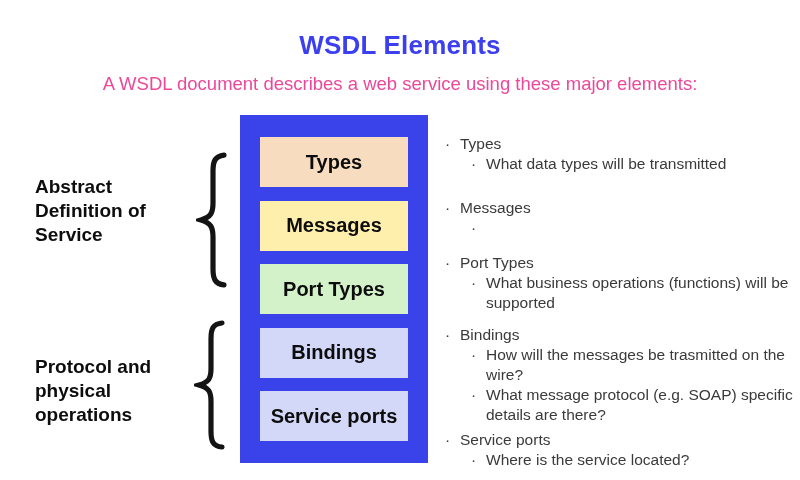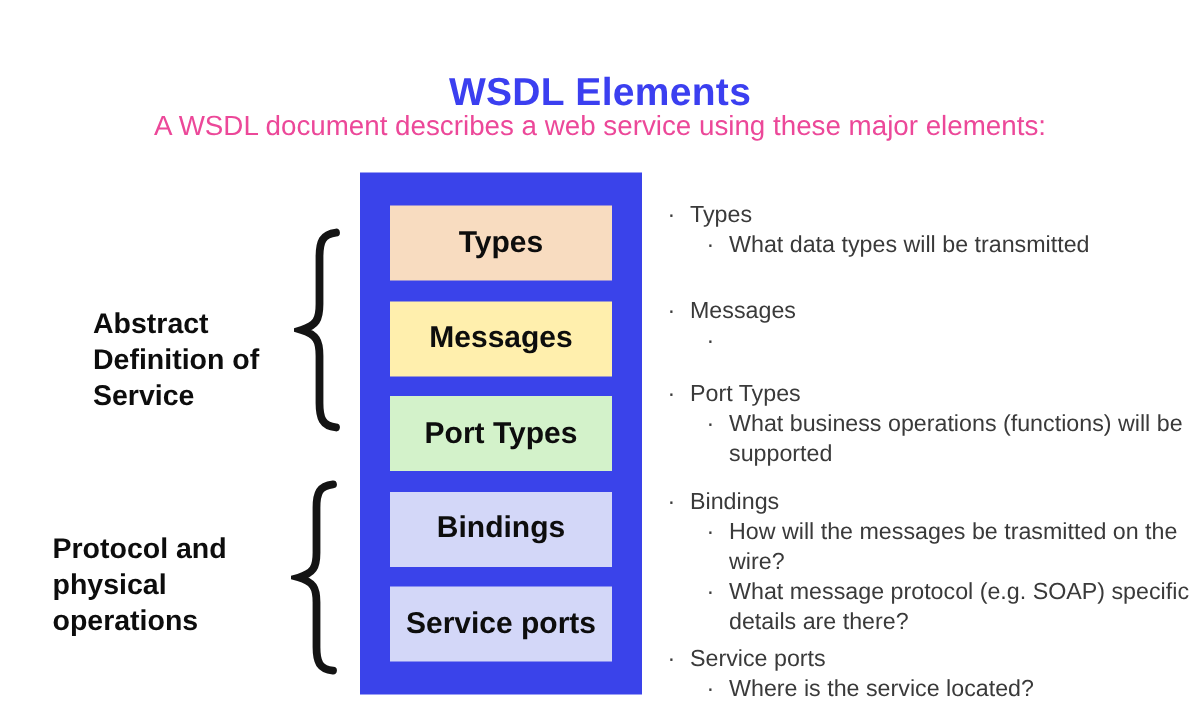--- a/index.html
+++ b/index.html
@@ -7,21 +7,21 @@
     position: relative;
     width: 800px;
     height: 480px;
     background: #ffffff;
     overflow: hidden;
     font-family: "Liberation Sans", sans-serif;
     color: #1a1a1a;
   }
   .title {
     position: absolute;
-    top: 46px; left: 0; right: 0;
+    top: 30px; left: 0; right: 0;
     margin: 0;
     text-align: center;
     font-size: 26px;
     font-weight: 700;
     color: #3b3ff0;
     letter-spacing: 0.2px;
   }
   .subtitle {
     position: absolute;
     top: 73px; left: 0; right: 0;
@@ -54,21 +54,21 @@
   .side-label {
     position: absolute;
     left: 35px;
     width: 170px;
     font-size: 19px;
     font-weight: 700;
     line-height: 24px;
     color: #0d0d0d;
     white-space: pre-line;
   }
-  #group-label-1 { top: 205px; margin-left: 27px; }
+  #group-label-1 { top: 175px; }
   #group-label-2 { top: 355px; }
   .brace { position: absolute; }
   #brace-1 { left: 196px; top: 152px; width: 32px; height: 136px; }
   #brace-2 { left: 194px; top: 320px; width: 32px; height: 130px; }
   .brace path {
     fill: none;
     stroke: #141414;
     stroke-width: 5.2;
     stroke-linecap: round;
   }

